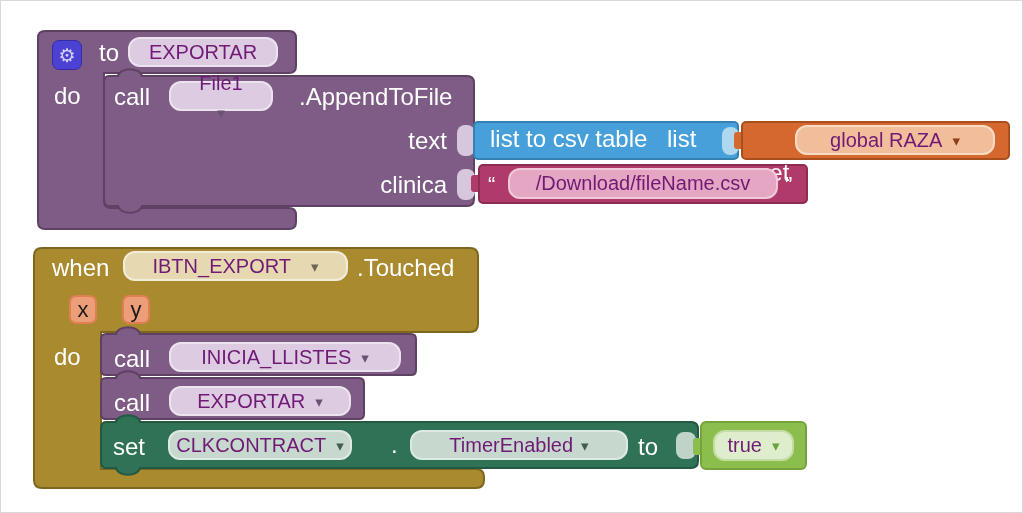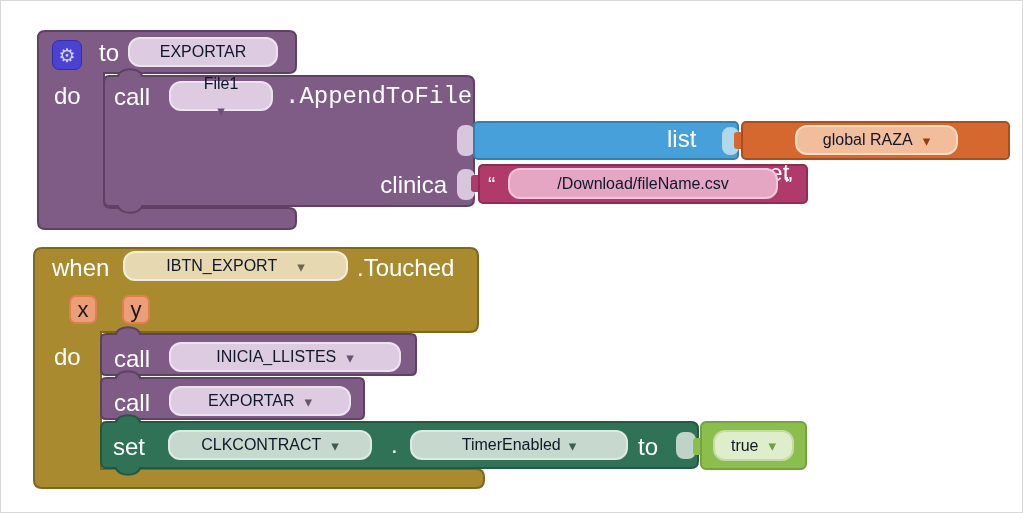--- a/index.html
+++ b/index.html
@@ -3,21 +3,21 @@
 <meta charset="utf-8">
 <style>
   html,body{margin:0;padding:0;background:#fff;}
   #stage{position:relative;width:1023px;height:513px;background:#ffffff;overflow:hidden;
          font-family:"Liberation Sans",sans-serif;border:1px solid #d8d8d8;box-sizing:border-box;}
   #shapes{position:absolute;left:0;top:0;}
   .abs{position:absolute;box-sizing:border-box;}
   .lbl{color:#ffffff;font-size:24px;line-height:31px;height:31px;white-space:nowrap;}
   .right{text-align:right;}
   .pill{display:flex;align-items:center;justify-content:center;gap:10px;
-        font-size:16px;color:#0f172a;border-radius:12px;white-space:nowrap;}
+        font-size:20px;color:#701a75;border-radius:12px;white-space:nowrap;}
   .pill .arrow{font-size:15px;line-height:1;}
   .pill-purple{background:#DCCBE1;border:2px solid #EDE3EF;}
   .pill-purple .arrow{color:#6b5273;}
   .pill-beige{background:#E6D9B1;border:2px solid #F2ECDA;}
   .pill-beige .arrow{color:#6e6650;}
   .pill-orangelight{background:#F2BD9B;border:2px solid #F7DCC4;}
   .pill-orangelight .arrow{color:#8d3f16;}
   .pill-pink{background:#E4A6C2;border:2px solid #F0C9DC;}
   .pill-sage{background:#C7D9CE;border:2px solid #DDE9E2;}
   .pill-sage .arrow{color:#3f5e50;}
@@ -72,28 +72,30 @@
   <div class="abs pill pill-purple" style="left:127px;top:36px;width:150px;height:30px;">
     <span>EXPORTAR</span>
   </div>
   <div class="abs lbl" style="left:53px;top:79px;">do</div>
 
   <div class="abs lbl" style="left:113px;top:80px;">call</div>
   <div class="abs pill pill-purple" style="left:168px;top:80px;width:104px;height:30px;flex-direction:column;">
     <span>File1</span>
     <span class="arrow"></span>
   </div>
-  <div class="abs lbl" style="left:284px;top:80px;font-family:Liberation Mono, monospace;">.AppendToFile</div>
+  <div class="abs lbl" style="left:298px;top:80px;">.AppendToFile</div>
 
+  <div class="abs lbl right" style="left:330px;top:124px;width:116px;">text</div>
   <div class="abs lbl right" style="left:299px;top:168px;width:147px;">clinica</div>
 
+  <div class="abs lbl" style="left:489px;top:122px;">list to csv table</div>
   <div class="abs lbl" style="left:666px;top:122px;">list</div>
 
   <div class="abs lbl" style="left:755px;top:122px;margin-top:34px;">get</div>
-  <div class="abs pill pill-orangelight" style="left:794px;top:124px;width:163px;height:30px;">
+  <div class="abs pill pill-orangelight" style="left:794px;top:124px;width:200px;height:30px;">
     <span>global RAZA</span>
     <span class="arrow"></span>
   </div>
 
   <div class="abs quote" style="left:487px;top:169px;">“</div>
   <div class="abs pill pill-pink" style="left:507px;top:167px;width:270px;height:31px;">
     <span>/Download/fileName.csv</span>
   </div>
   <div class="abs quote" style="left:784px;top:169px;">”</div>
 
@@ -118,21 +120,21 @@
     <span class="arrow"></span>
   </div>
 
   <div class="abs lbl" style="left:113px;top:386px;">call</div>
   <div class="abs pill pill-purple" style="left:168px;top:385px;width:182px;height:30px;">
     <span>EXPORTAR</span>
     <span class="arrow"></span>
   </div>
 
   <div class="abs lbl" style="left:112px;top:430px;">set</div>
-  <div class="abs pill pill-sage" style="left:167px;top:429px;width:204px;height:30px;">
+  <div class="abs pill pill-sage" style="left:167px;top:429px;width:184px;height:30px;">
     <span>CLKCONTRACT</span>
     <span class="arrow"></span>
   </div>
   <div class="abs lbl" style="left:390px;top:428px;">.</div>
   <div class="abs pill pill-sage" style="left:409px;top:429px;width:218px;height:30px;gap:8px;">
     <span>TimerEnabled</span>
     <span class="arrow"></span>
   </div>
   <div class="abs lbl" style="left:637px;top:430px;">to</div>
 

